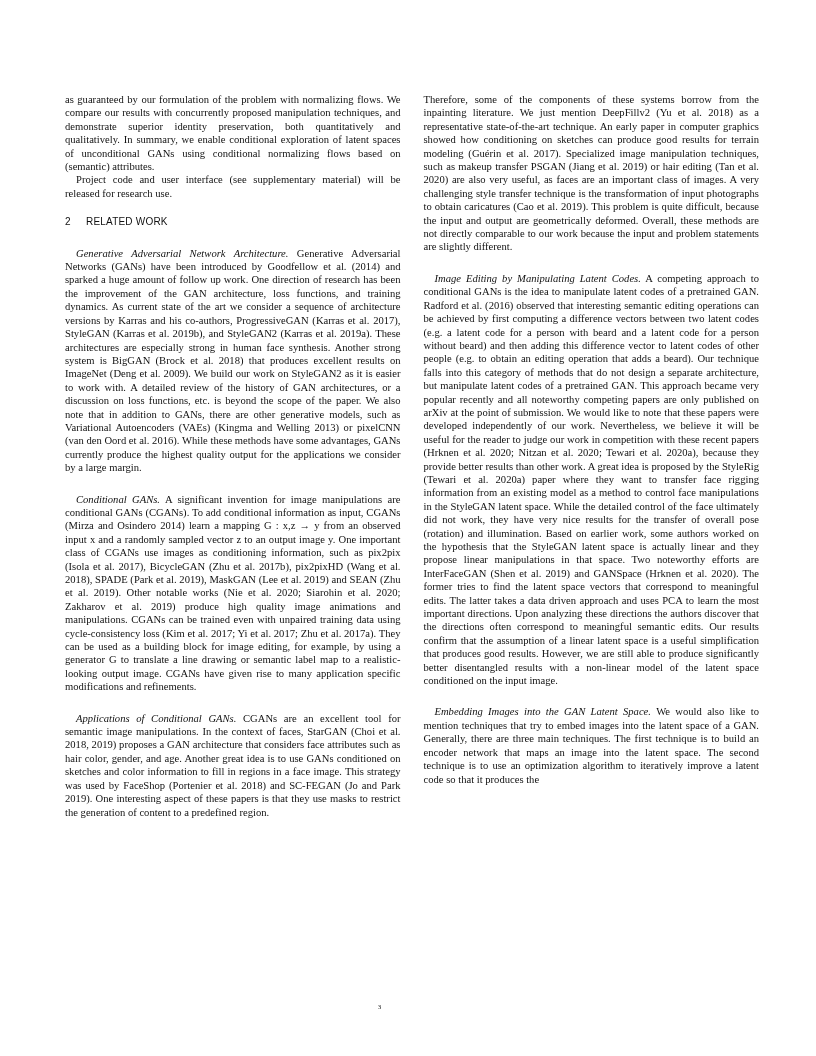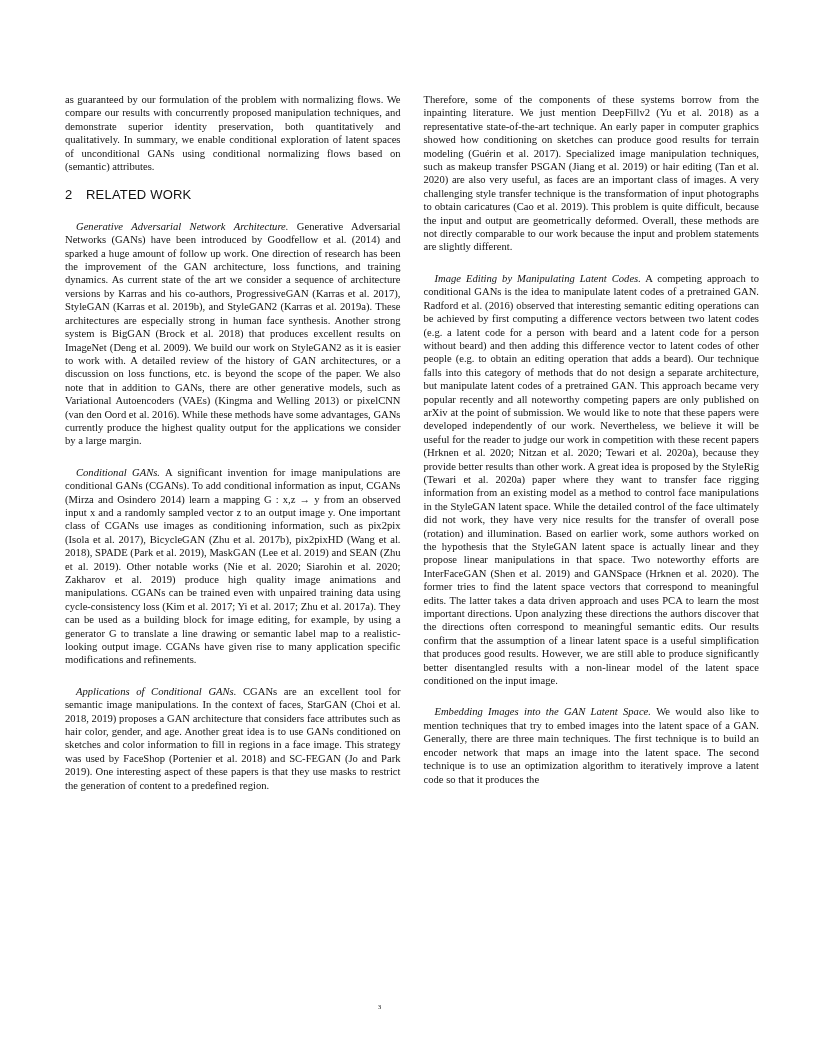--- a/index.html
+++ b/index.html
@@ -38,21 +38,21 @@
   }
   .para.lead-para {
     margin-top: 18px;
     text-indent: 11px;
   }
   .lead {
     font-style: italic;
   }
   .section-heading {
     font-family: "Liberation Sans", sans-serif;
-    font-size: 13px;
+    font-size: 10px;
     font-weight: normal;
     letter-spacing: 0.2px;
     margin: 15px 0 9px 0;
     color: #111111;
   }
   .section-heading .sec-num {
     display: inline-block;
     min-width: 21px;
   }
   .page-footer {
@@ -67,20 +67,21 @@
   }
 </style>
 </head>
 <body>
 
 <div class="page">
   <div class="columns">
 
     <div class="col">
       <p class="para"><span>as guaranteed by our formulation of the problem with normalizing flows. We compare our results with concurrently proposed manipulation techniques, and demonstrate superior identity preservation, both quantitatively and qualitatively. In summary, we enable conditional exploration of latent spaces of unconditional GANs using conditional normalizing flows based on (semantic) attributes.</span></p>
+      <p class="para indent"><span>Project code and user interface (see supplementary material) will be released for research use.</span></p>
 
       <h2 class="section-heading"><span class="sec-num">2</span><span class="sec-title">RELATED WORK</span></h2>
 
       <p class="para lead-para"><span class="lead">Generative Adversarial Network Architecture.</span> <span>Generative Adversarial Networks (GANs) have been introduced by Goodfellow et al. (2014) and sparked a huge amount of follow up work. One direction of research has been the improvement of the GAN architecture, loss functions, and training dynamics. As current state of the art we consider a sequence of architecture versions by Karras and his co-authors, ProgressiveGAN (Karras et al. 2017), StyleGAN (Karras et al. 2019b), and StyleGAN2 (Karras et al. 2019a). These architectures are especially strong in human face synthesis. Another strong system is BigGAN (Brock et al. 2018) that produces excellent results on ImageNet (Deng et al. 2009). We build our work on StyleGAN2 as it is easier to work with. A detailed review of the history of GAN architectures, or a discussion on loss functions, etc. is beyond the scope of the paper. We also note that in addition to GANs, there are other generative models, such as Variational Autoencoders (VAEs) (Kingma and Welling 2013) or pixelCNN (van den Oord et al. 2016). While these methods have some advantages, GANs currently produce the highest quality output for the applications we consider by a large margin.</span></p>
 
       <p class="para lead-para"><span class="lead">Conditional GANs.</span> <span>A significant invention for image manipulations are conditional GANs (CGANs). To add conditional information as input, CGANs (Mirza and Osindero 2014) learn a mapping G : x,z → y from an observed input x and a randomly sampled vector z to an output image y. One important class of CGANs use images as conditioning information, such as pix2pix (Isola et al. 2017), BicycleGAN (Zhu et al. 2017b), pix2pixHD (Wang et al. 2018), SPADE (Park et al. 2019), MaskGAN (Lee et al. 2019) and SEAN (Zhu et al. 2019). Other notable works (Nie et al. 2020; Siarohin et al. 2020; Zakharov et al. 2019) produce high quality image animations and manipulations. CGANs can be trained even with unpaired training data using cycle-consistency loss (Kim et al. 2017; Yi et al. 2017; Zhu et al. 2017a). They can be used as a building block for image editing, for example, by using a generator G to translate a line drawing or semantic label map to a realistic-looking output image. CGANs have given rise to many application specific modifications and refinements.</span></p>
 
       <p class="para lead-para"><span class="lead">Applications of Conditional GANs.</span> <span>CGANs are an excellent tool for semantic image manipulations. In the context of faces, StarGAN (Choi et al. 2018, 2019) proposes a GAN architecture that considers face attributes such as hair color, gender, and age. Another great idea is to use GANs conditioned on sketches and color information to fill in regions in a face image. This strategy was used by FaceShop (Portenier et al. 2018) and SC-FEGAN (Jo and Park 2019). One interesting aspect of these papers is that they use masks to restrict the generation of content to a predefined region.</span></p>
     </div>
 

